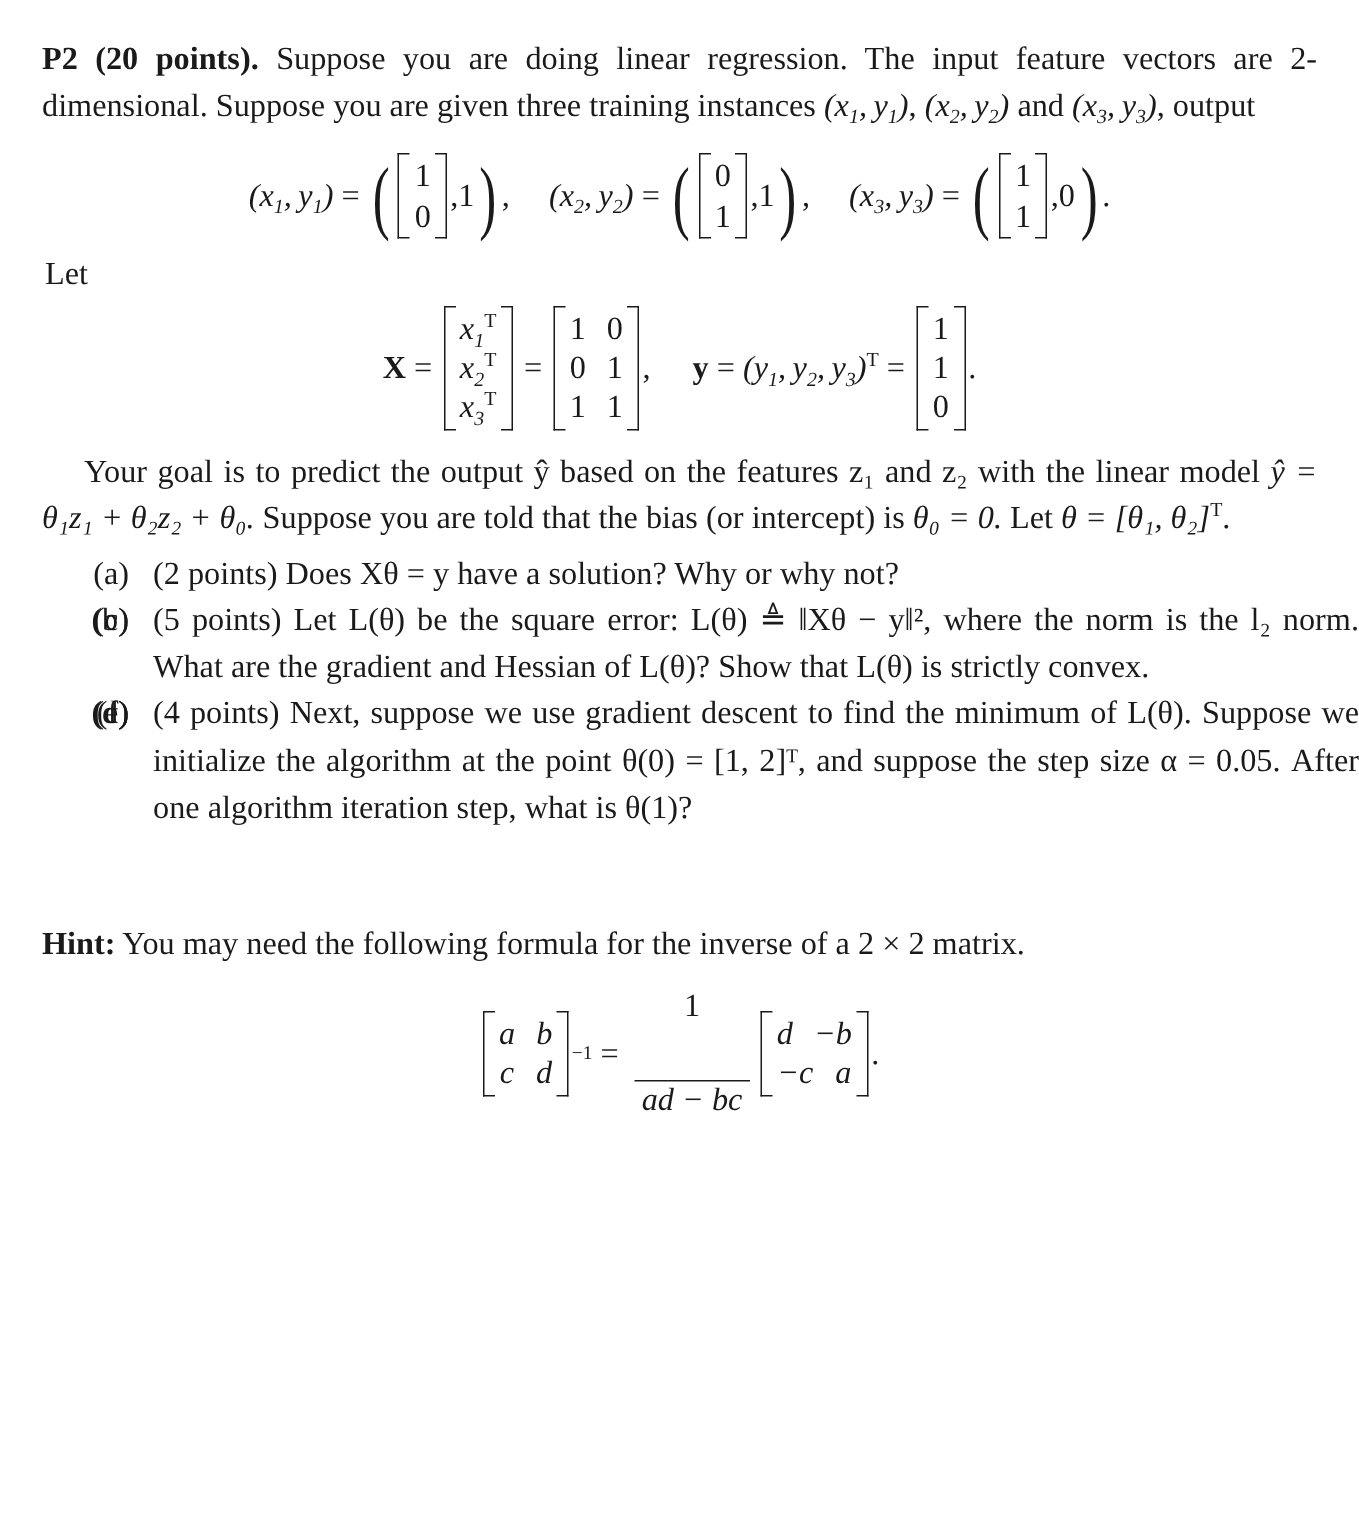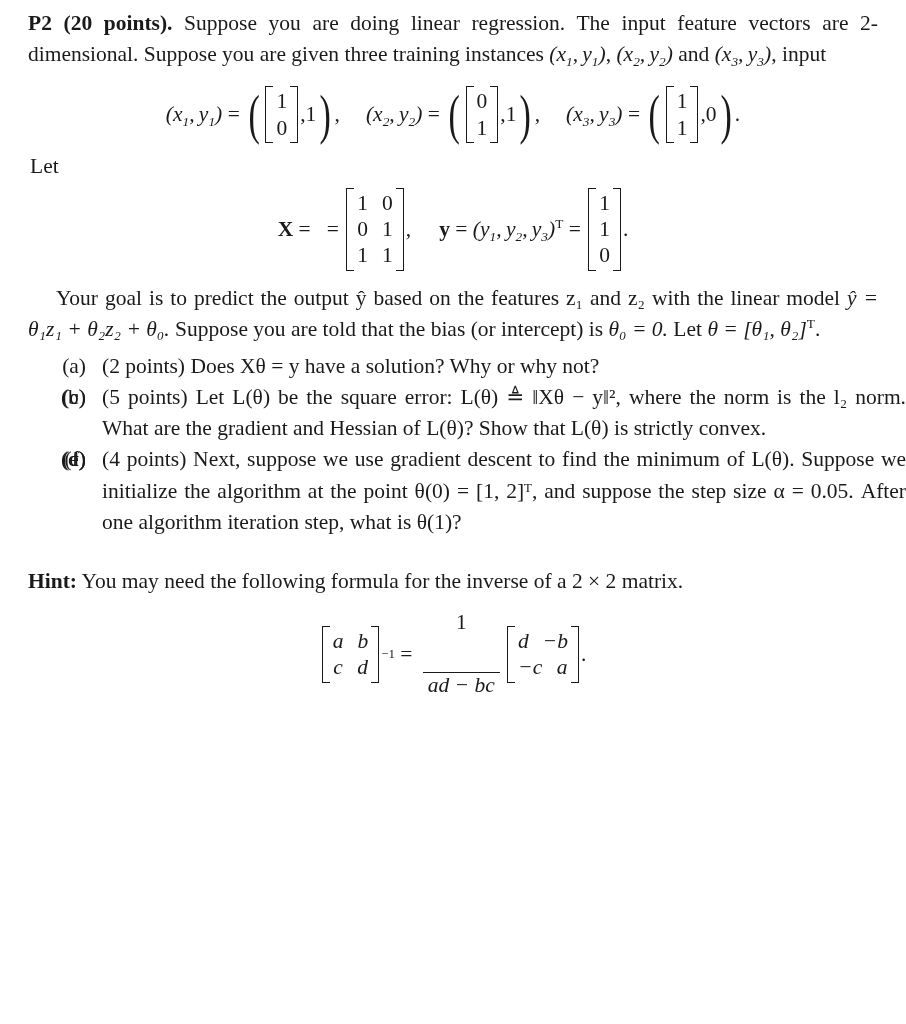--- a/index.html
+++ b/index.html
@@ -24,21 +24,21 @@
     box-sizing: border-box;
   }
   .body-block {
     margin: 0 28px 0 28px;
   }
   p.para {
     margin: 0;
     text-align: justify;
     text-justify: inter-word;
   }
-  p.para.first { margin-top: 8px; }
+  p.para.first { margin-top: 24px; }
   .bold { font-weight: bold; }
   .let-line {
     margin: 8px 0 0 30px;
   }
   .goal-para {
     margin: 6px 0 0 0;
     text-align: justify;
     text-indent: 28px;
     font-family: Liberation Serif, serif;
   }
@@ -131,37 +131,37 @@
     text-align: justify;
   }
   ol.qlist > li > .lbl {
     position: absolute;
     left: 0;
     top: 0;
     width: 46px;
     text-align: right;
   }
   .hint-block {
-    margin: 28px 28px 0 28px;
+    margin: 60px 28px 0 28px;
   }
   .hint-eq { margin-top: 14px; }
 </style>
 </head>
 <body>
 
 <div class="page">
 
   <div class="body-block">
     <p class="para first">
       <span class="bold">P2 (20 points).</span>
       <span>Suppose you are doing linear regression. The input feature</span>
       <span>vectors are 2-dimensional. Suppose you are given three training instances</span>
       <span class="eqrow">
         <span class="math">(x<sub>1</sub>, y<sub>1</sub>)</span><span class="mathup">,</span>&nbsp;<span class="math">(x<sub>2</sub>, y<sub>2</sub>)</span>&nbsp;<span class="mathup">and</span>&nbsp;<span class="math">(x<sub>3</sub>, y<sub>3</sub>)</span>
-      </span><span>, input</span>
+      </span><span>, output</span>
     </p>
   </div>
 
   <div class="dsp" style="margin-top:16px;">
 
     <span class="eqrow">
       <span class="math">(x<sub>1</sub>, y<sub>1</sub>)</span>&nbsp;<span class="mathup">=</span>&nbsp;
       <span class="paren">
           <span class="pc">(</span>
         </span>
@@ -237,20 +237,35 @@
     </span>
 
   </div>
 
   <div class="let-line">Let</div>
 
   <div class="dsp" style="margin-top:6px;">
 
     <span class="eqrow">
       <span class="mb">X</span>&nbsp;<span class="mathup">=</span>&nbsp;
+      <span class="mtx">
+        <span class="bk l"></span>
+        <span class="cells">
+          <span class="mrow">
+              <span><span class="math">x</span><sub>1</sub><sup class="up">T</sup></span>
+            </span>
+          <span class="mrow">
+              <span><span class="math">x</span><sub>2</sub><sup class="up">T</sup></span>
+            </span>
+          <span class="mrow">
+              <span><span class="math">x</span><sub>3</sub><sup class="up">T</sup></span>
+            </span>
+        </span>
+        <span class="bk r"></span>
+      </span>
       &nbsp;<span class="mathup">=</span>&nbsp;
       <span class="mtx">
         <span class="bk l"></span>
         <span class="cells">
           <span class="mrow num">
               <span>1</span>
               <span>0</span>
             </span>
           <span class="mrow num">
               <span>0</span>

